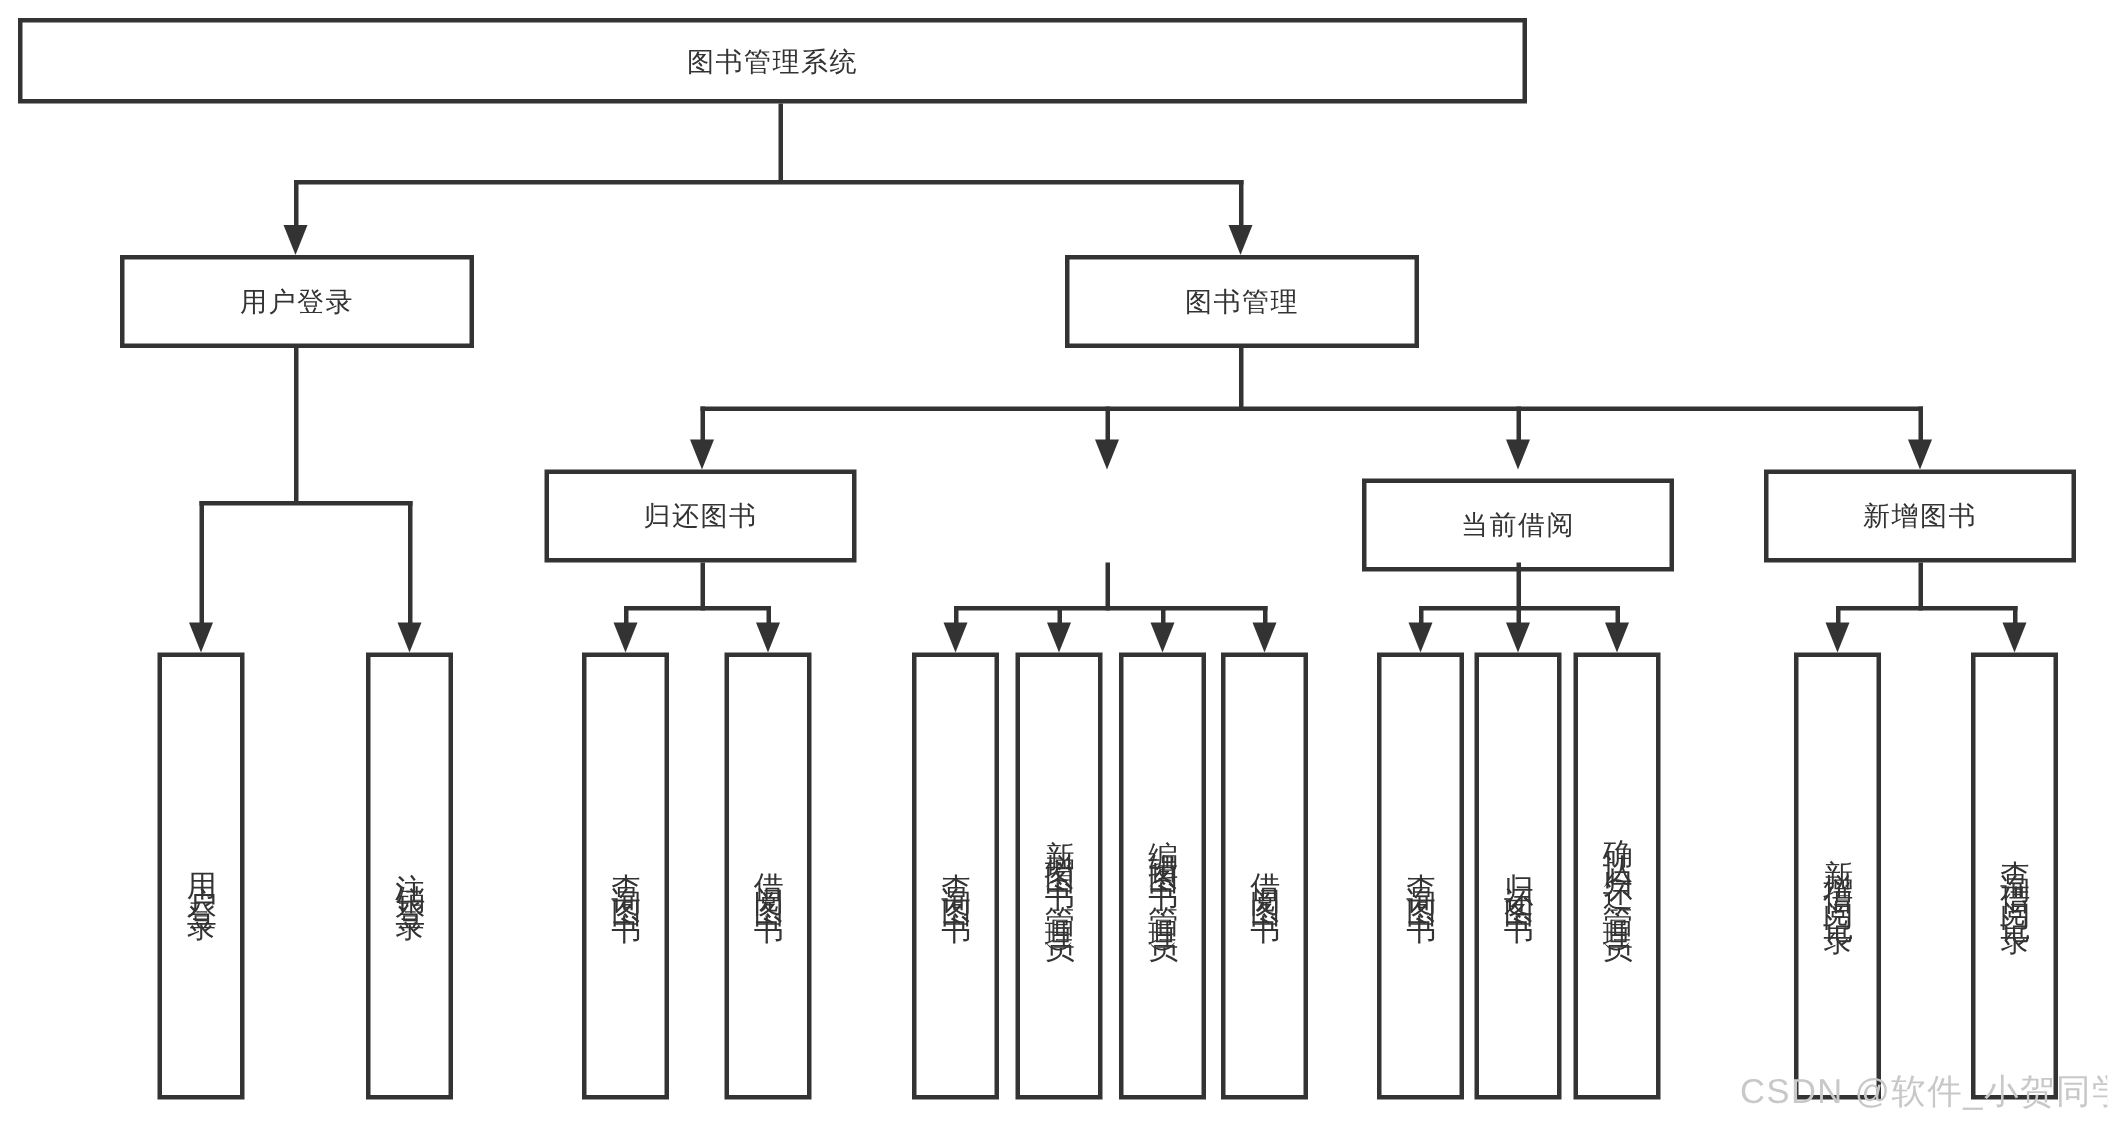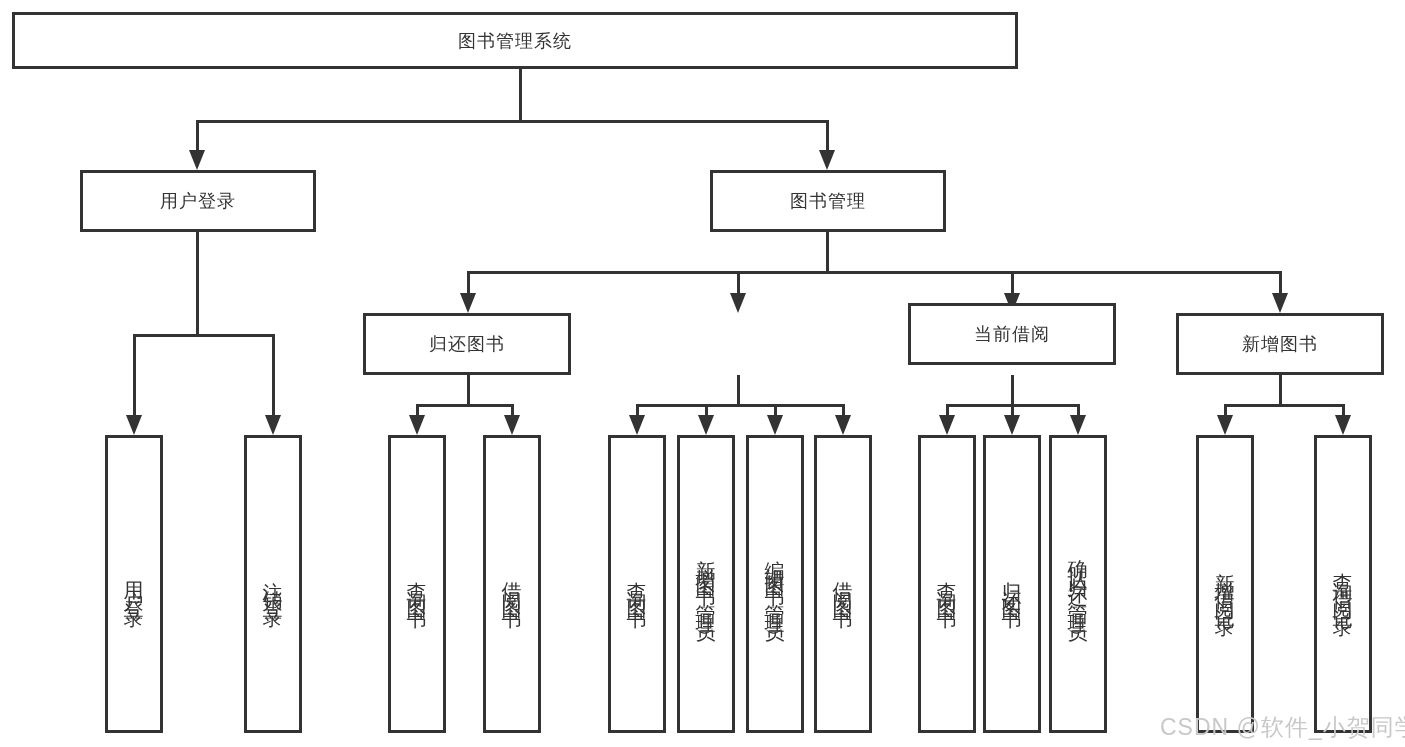--- a/index.html
+++ b/index.html
@@ -57,21 +57,21 @@
   <i class="vl" style="left:467px;top:271px;height:26px"></i>
   <i class="ar" style="left:460px;top:293px"></i>
   <i class="vl" style="left:737px;top:271px;height:26px"></i>
   <i class="ar" style="left:730px;top:293px"></i>
   <i class="vl" style="left:1011px;top:271px;height:26px"></i>
   <i class="ar" style="left:1004px;top:293px"></i>
   <i class="vl" style="left:1279px;top:271px;height:26px"></i>
   <i class="ar" style="left:1272px;top:293px"></i>
 
   <div class="box h" style="left:363px;top:313px;width:208px;height:62px">归还图书</div>
-  <div class="box h" style="left:908px;top:303px;width:208px;height:62px">当前借阅</div>
+  <div class="box h" style="left:908px;top:319px;width:208px;height:62px">当前借阅</div>
   <div class="box h" style="left:1176px;top:313px;width:208px;height:62px">新增图书</div>
 
   <i class="vl" style="left:467px;top:375px;height:32px"></i>
   <i class="hl" style="left:416px;top:404px;width:98px"></i>
   <i class="vl" style="left:416px;top:404px;height:14px"></i>
   <i class="ar" style="left:409px;top:415px"></i>
   <i class="vl" style="left:511px;top:404px;height:14px"></i>
   <i class="ar" style="left:504px;top:415px"></i>
 
   <i class="vl" style="left:737px;top:375px;height:32px"></i>

